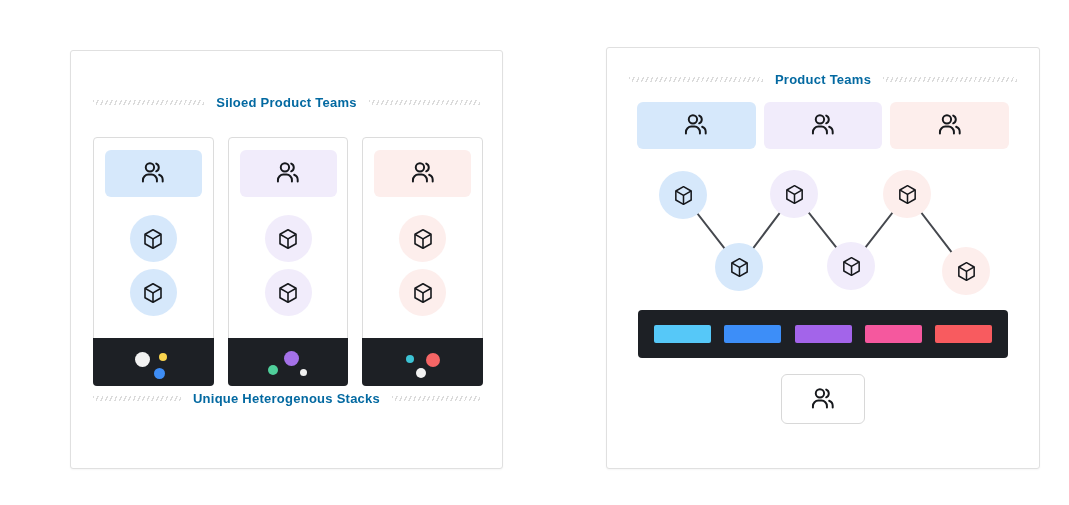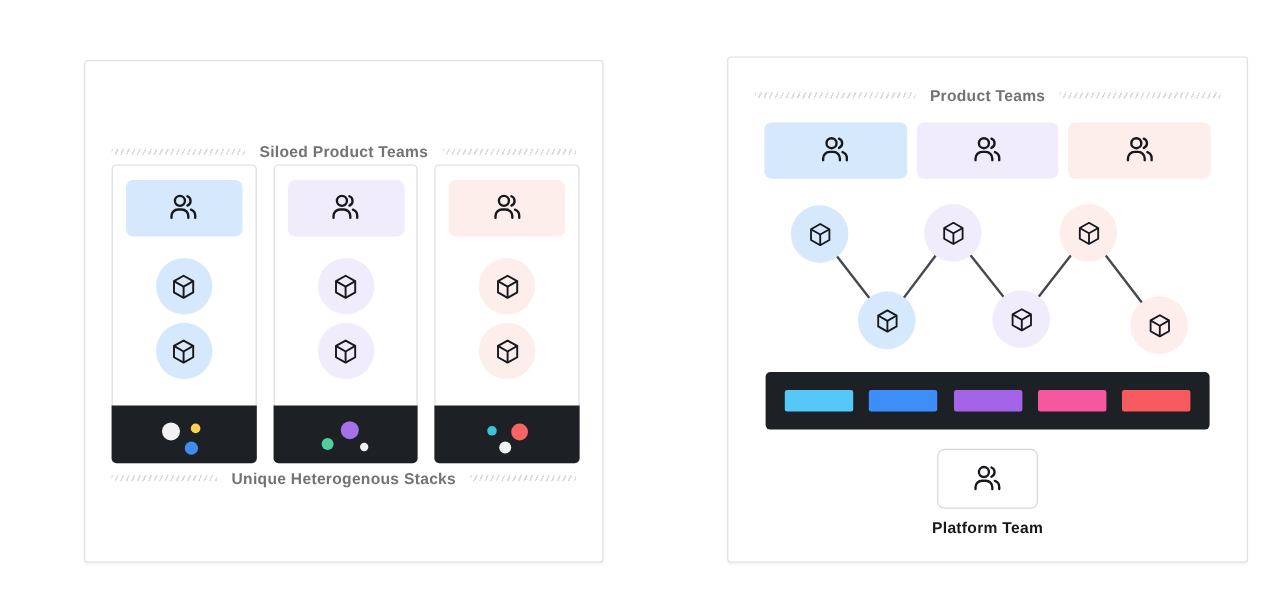--- a/index.html
+++ b/index.html
@@ -11,29 +11,29 @@
     position:absolute;background:#fff;border:1px solid #e0e0e0;border-radius:3px;
     box-shadow:0 1px 2px rgba(0,0,0,.04);
   }
   .left-panel{left:70px;top:50px;width:431px;height:417px;}
   .right-panel{left:606px;top:47px;width:432px;height:420px;}
 
   .title-row{
     position:absolute;left:0;right:0;display:flex;align-items:center;gap:12px;
     padding:0 22px;height:18px;
   }
-  .pos-lt{top:66px;justify-content:space-between;}
+  .pos-lt{top:42px;justify-content:space-between;}
   .pos-lb{top:338px;}
   .pos-rt{top:22px;}
   .hatch{
     flex:1;height:5px;
     background:repeating-linear-gradient(115deg,#dbdbdb 0 1.3px,transparent 1.3px 4.2px);
   }
   .diagram-title{
-    font-weight:700;font-size:13px;color:#737373;letter-spacing:.25px;white-space:nowrap;
+    font-weight:700;font-size:13px;color:#0369a1;letter-spacing:.25px;white-space:nowrap;
   }
 
   
   .cards{position:absolute;left:22px;right:19px;top:86px;display:flex;gap:14px;}
   .card{
     flex:1;height:249px;background:#fff;border:1px solid #dcdcdc;border-radius:4px;
     position:relative;display:flex;flex-direction:column;align-items:center;
     padding-top:12px;box-sizing:border-box;
   }
   .team-header{
@@ -304,15 +304,14 @@
   </div>
 
   <div class="platform-box">
     <svg class="icon" width="30" height="27" viewBox="0 0 24 22" fill="none" stroke="#16181c" stroke-width="1.6" stroke-linecap="round" stroke-linejoin="round">
         <circle cx="9.5" cy="6" r="3.4"></circle>
         <path d="M3.8 17.5 v-1.2 a4.4 4.4 0 0 1 4.4 -4.4 h2.6 a4.4 4.4 0 0 1 4.4 4.4 v1.2"></path>
         <path d="M14.6 2.9 a3.4 3.4 0 0 1 0 6.3"></path>
         <path d="M17 12 a4.4 4.4 0 0 1 2.9 4.1 v1.4"></path>
       </svg>
   </div>
-  <div class="platform-label">Platform Team</div>
 
 </section>
 
 </body></html>

